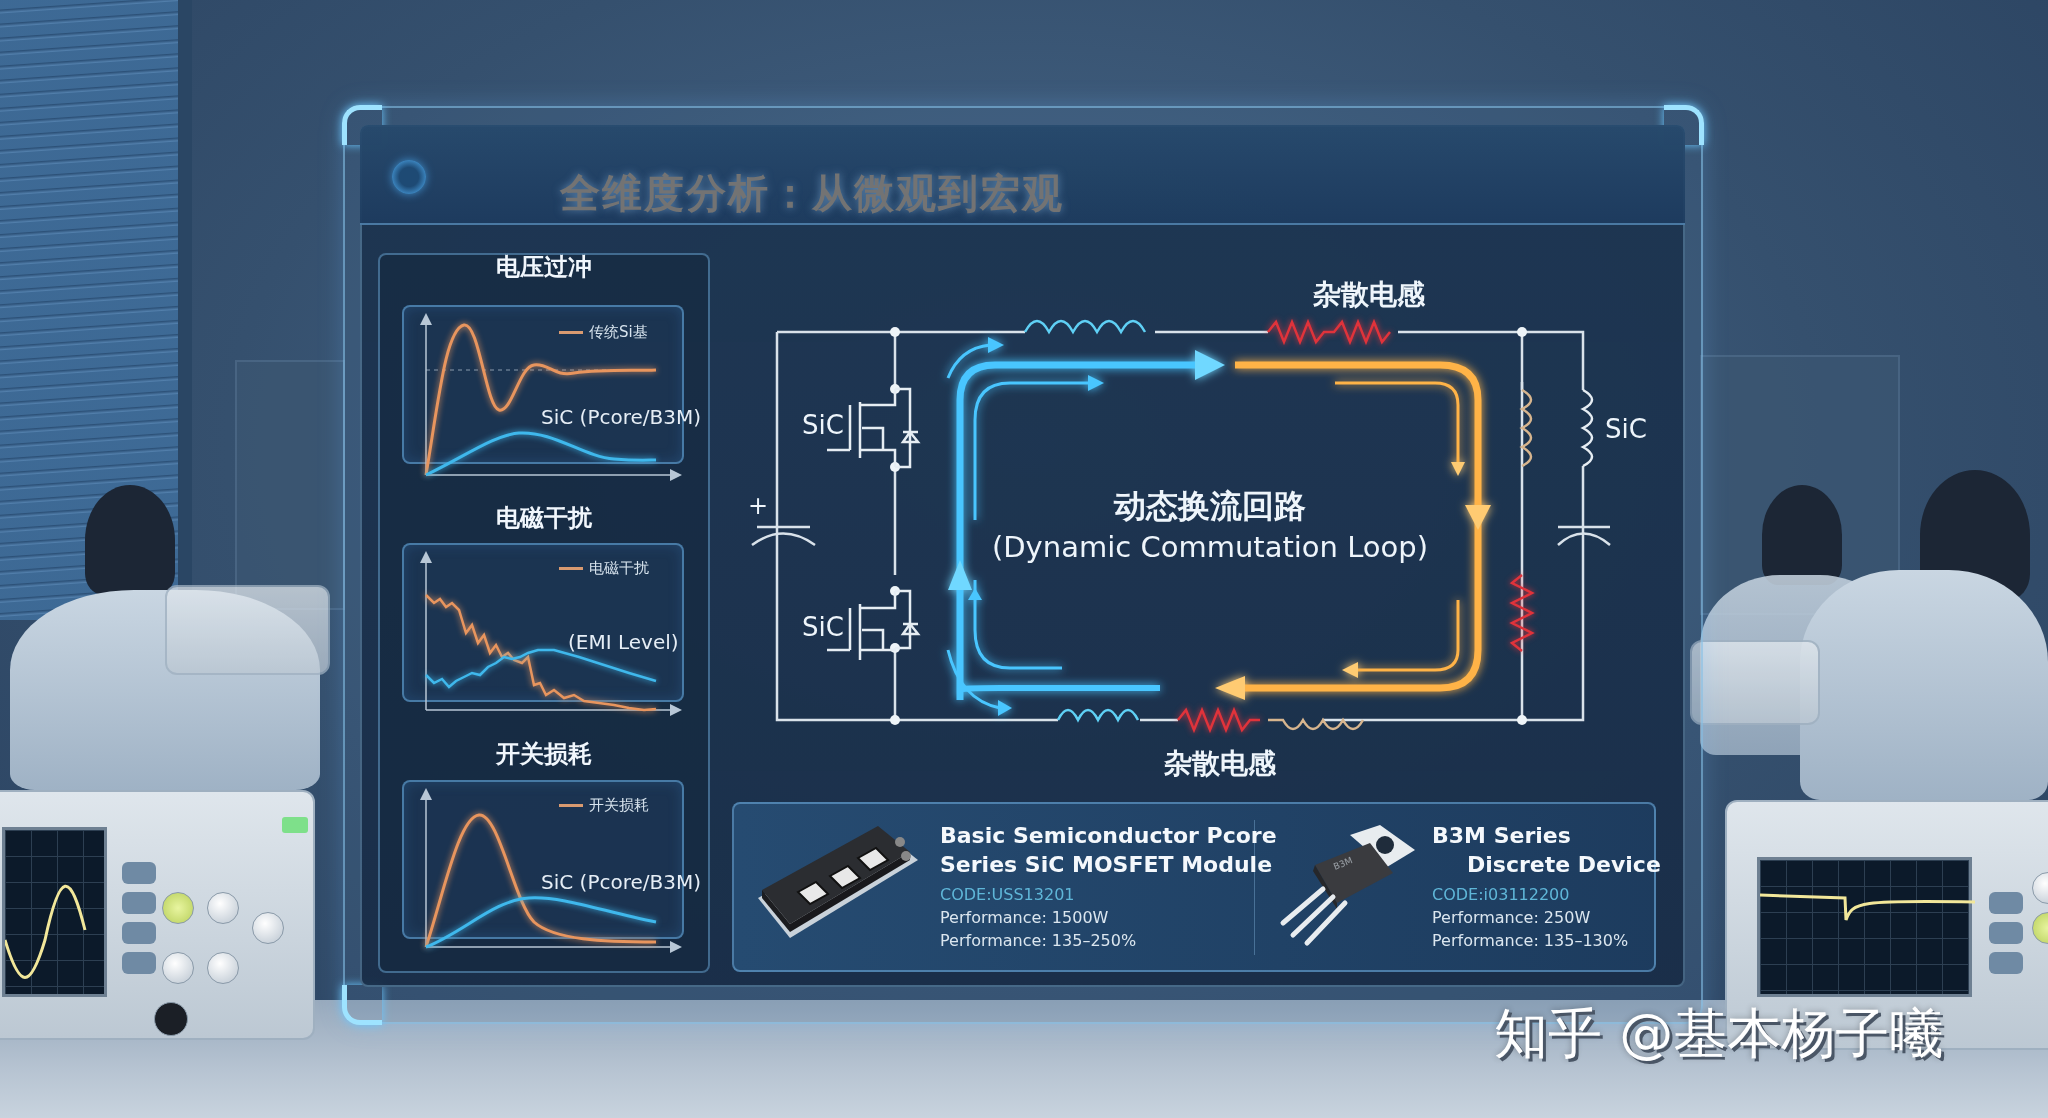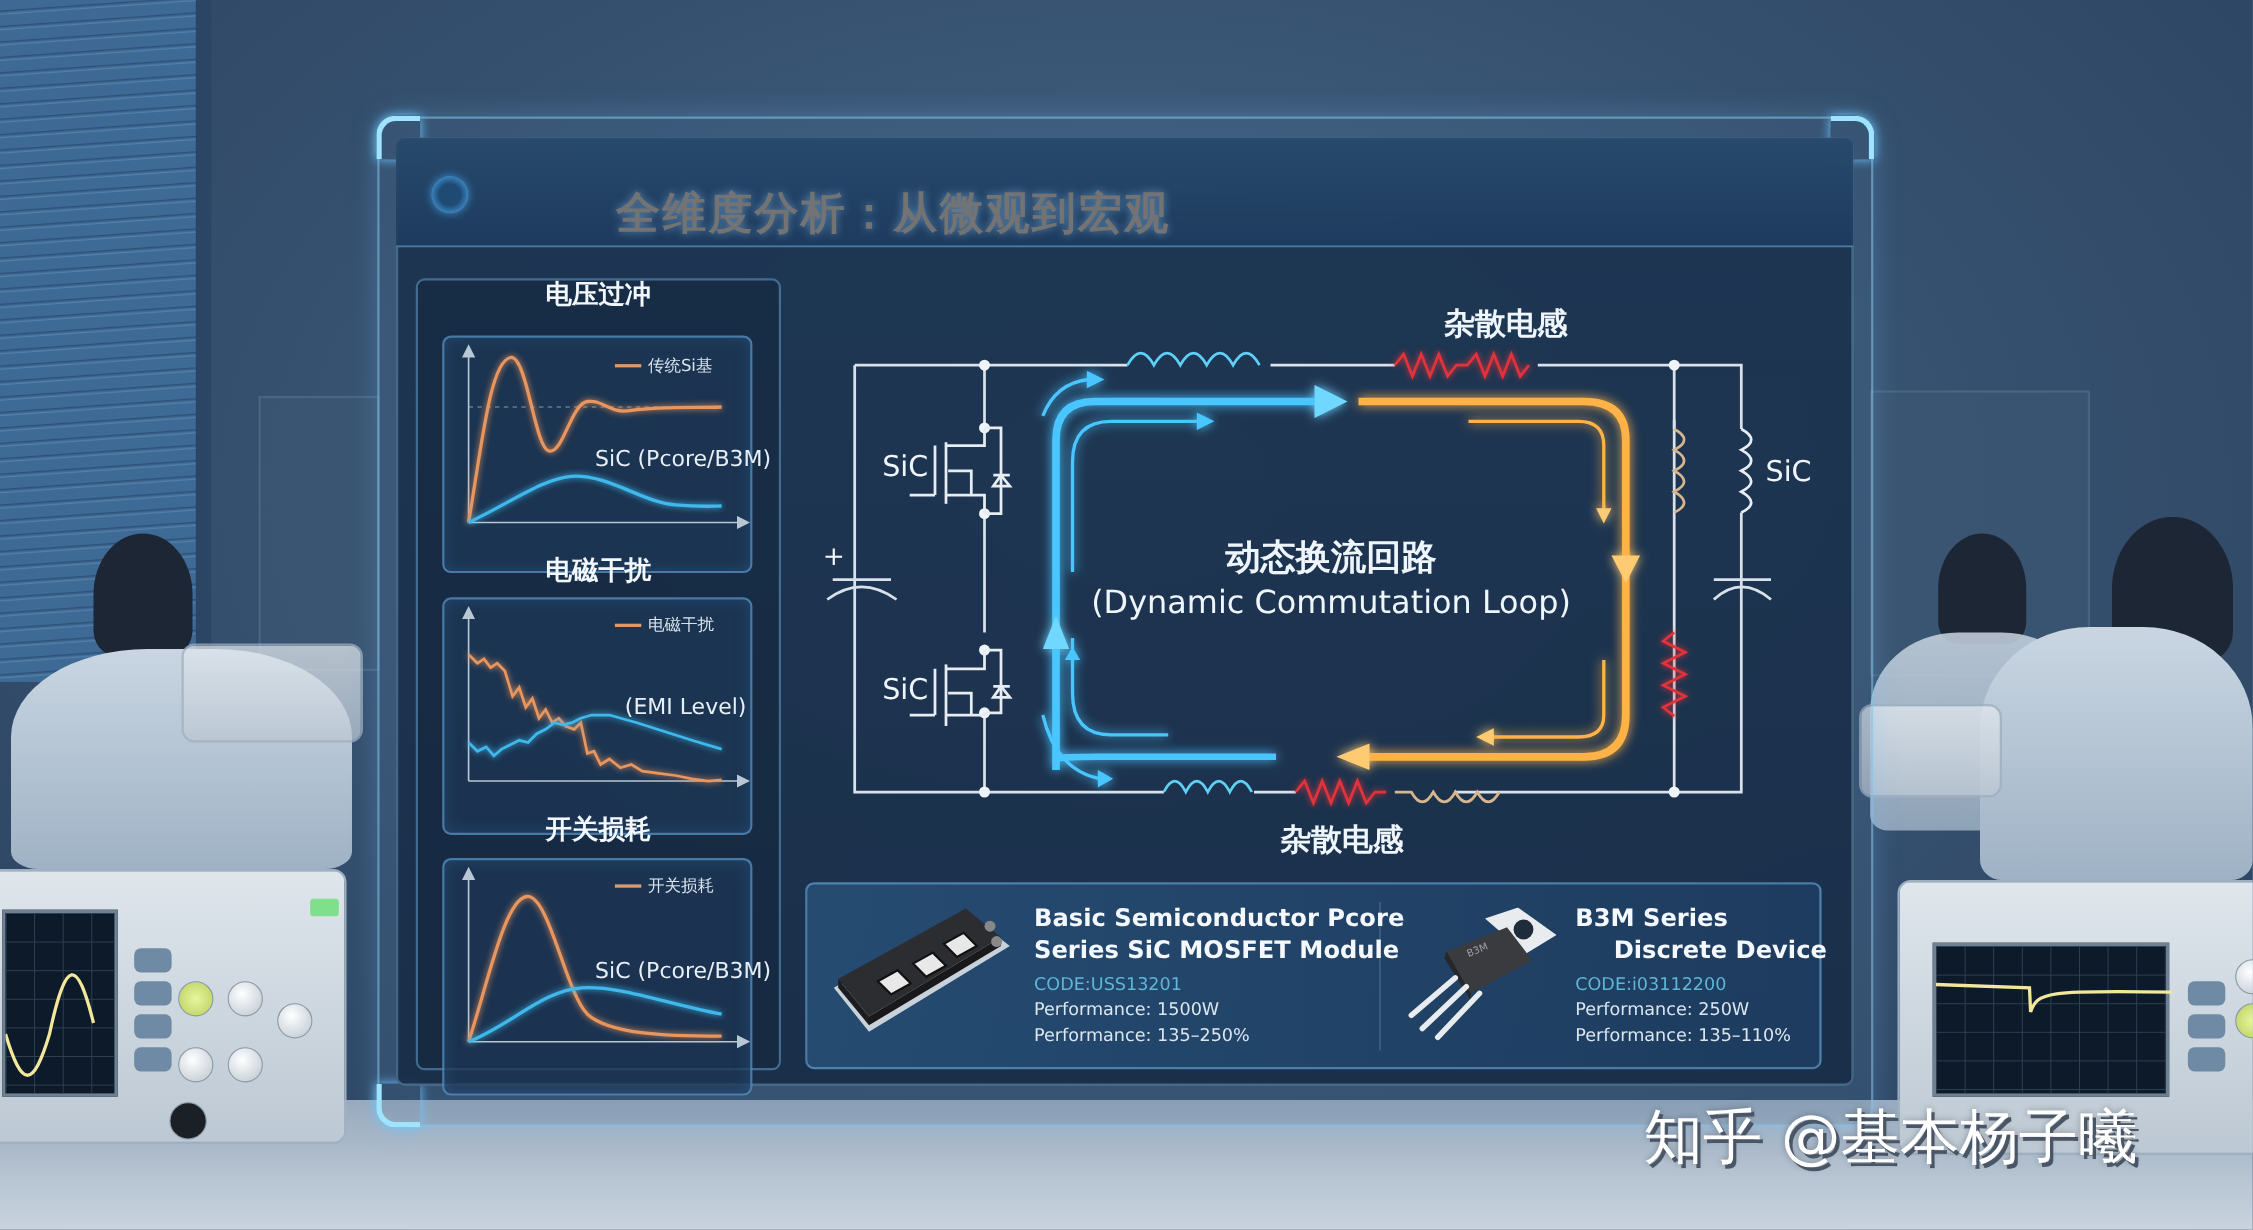--- a/index.html
+++ b/index.html
@@ -46,21 +46,21 @@
     border-bottom:2px solid rgba(120,180,230,.45); border-radius:8px 8px 0 0; }
   .title-dot { position:absolute; left:392px; top:160px; width:34px; height:34px; border-radius:50%;
     background: radial-gradient(circle, #1e4a74 40%, #3f8cc8 75%, #1e4a74 100%); box-shadow:0 0 8px #3f8cc8; }
   .title-text { position:absolute; left:560px; top:148px; width:780px; text-align:left;
     font-size:40px; font-weight:bold; color:#737373; letter-spacing:2px; text-shadow:0 0 8px rgba(160,210,255,.5);margin-top:18px; }
 
   
   .left-col { position:absolute; left:378px; top:253px; width:332px; height:720px;
     border:2px solid rgba(120,185,235,.45); border-radius:8px; background: rgba(20,40,62,.6); }
   .chart-title { position:absolute; width:332px; left:378px; text-align:center; font-size:24px; font-weight:bold; color:#f1f7fd; }
-  .chart-card { position:absolute; left:402px; width:282px; height:216px;
+  .chart-card { position:absolute; left:402px; width:282px; height:159px;
     border:2px solid rgba(110,180,235,.55); border-radius:8px; background: rgba(30,55,85,.75);
     box-shadow: inset 0 0 14px rgba(60,130,200,.25); }
   .chart-card svg { position:absolute; left:0; top:0; }
   .legend { position:absolute; font-size:15px; color:#d8e4ee; white-space:nowrap; }
   .legend .swatch { display:inline-block; width:24px; height:3px; background:#d99a70; vertical-align:middle; margin-right:6px; }
   .series-label { position:absolute; font-size:20px; color:#e6eef6; white-space:nowrap; }
 
   
   .circuit-svg { position:absolute; left:740px; top:260px; }
   .ckt-label { position:absolute; font-size:26px; color:#eef5fb; white-space:nowrap; }
@@ -351,15 +351,15 @@
   <g stroke="#e8ecef" stroke-width="5" stroke-linecap="round">
     <line x1="48" y1="64" x2="8" y2="98"></line>
     <line x1="58" y1="72" x2="18" y2="110"></line>
     <line x1="70" y1="78" x2="32" y2="118"></line>
   </g>
 </svg>
 <div class="p-name" style="left:1432px;top:821px;">B3M Series</div>
 <div class="p-name" style="left:1435px;top:850px;margin-left:32px;">Discrete Device</div>
 <div class="p-code" style="left:1432px;top:885px;">CODE:i03112200</div>
 <div class="p-perf" style="left:1432px;top:906px;">Performance: 250W</div>
-<div class="p-perf" style="left:1432px;top:929px;">Performance: 135–110%</div>
+<div class="p-perf" style="left:1432px;top:929px;">Performance: 135–130%</div>
 
 <div class="watermark">知乎 @基本杨子曦</div>
 
 </body></html>

